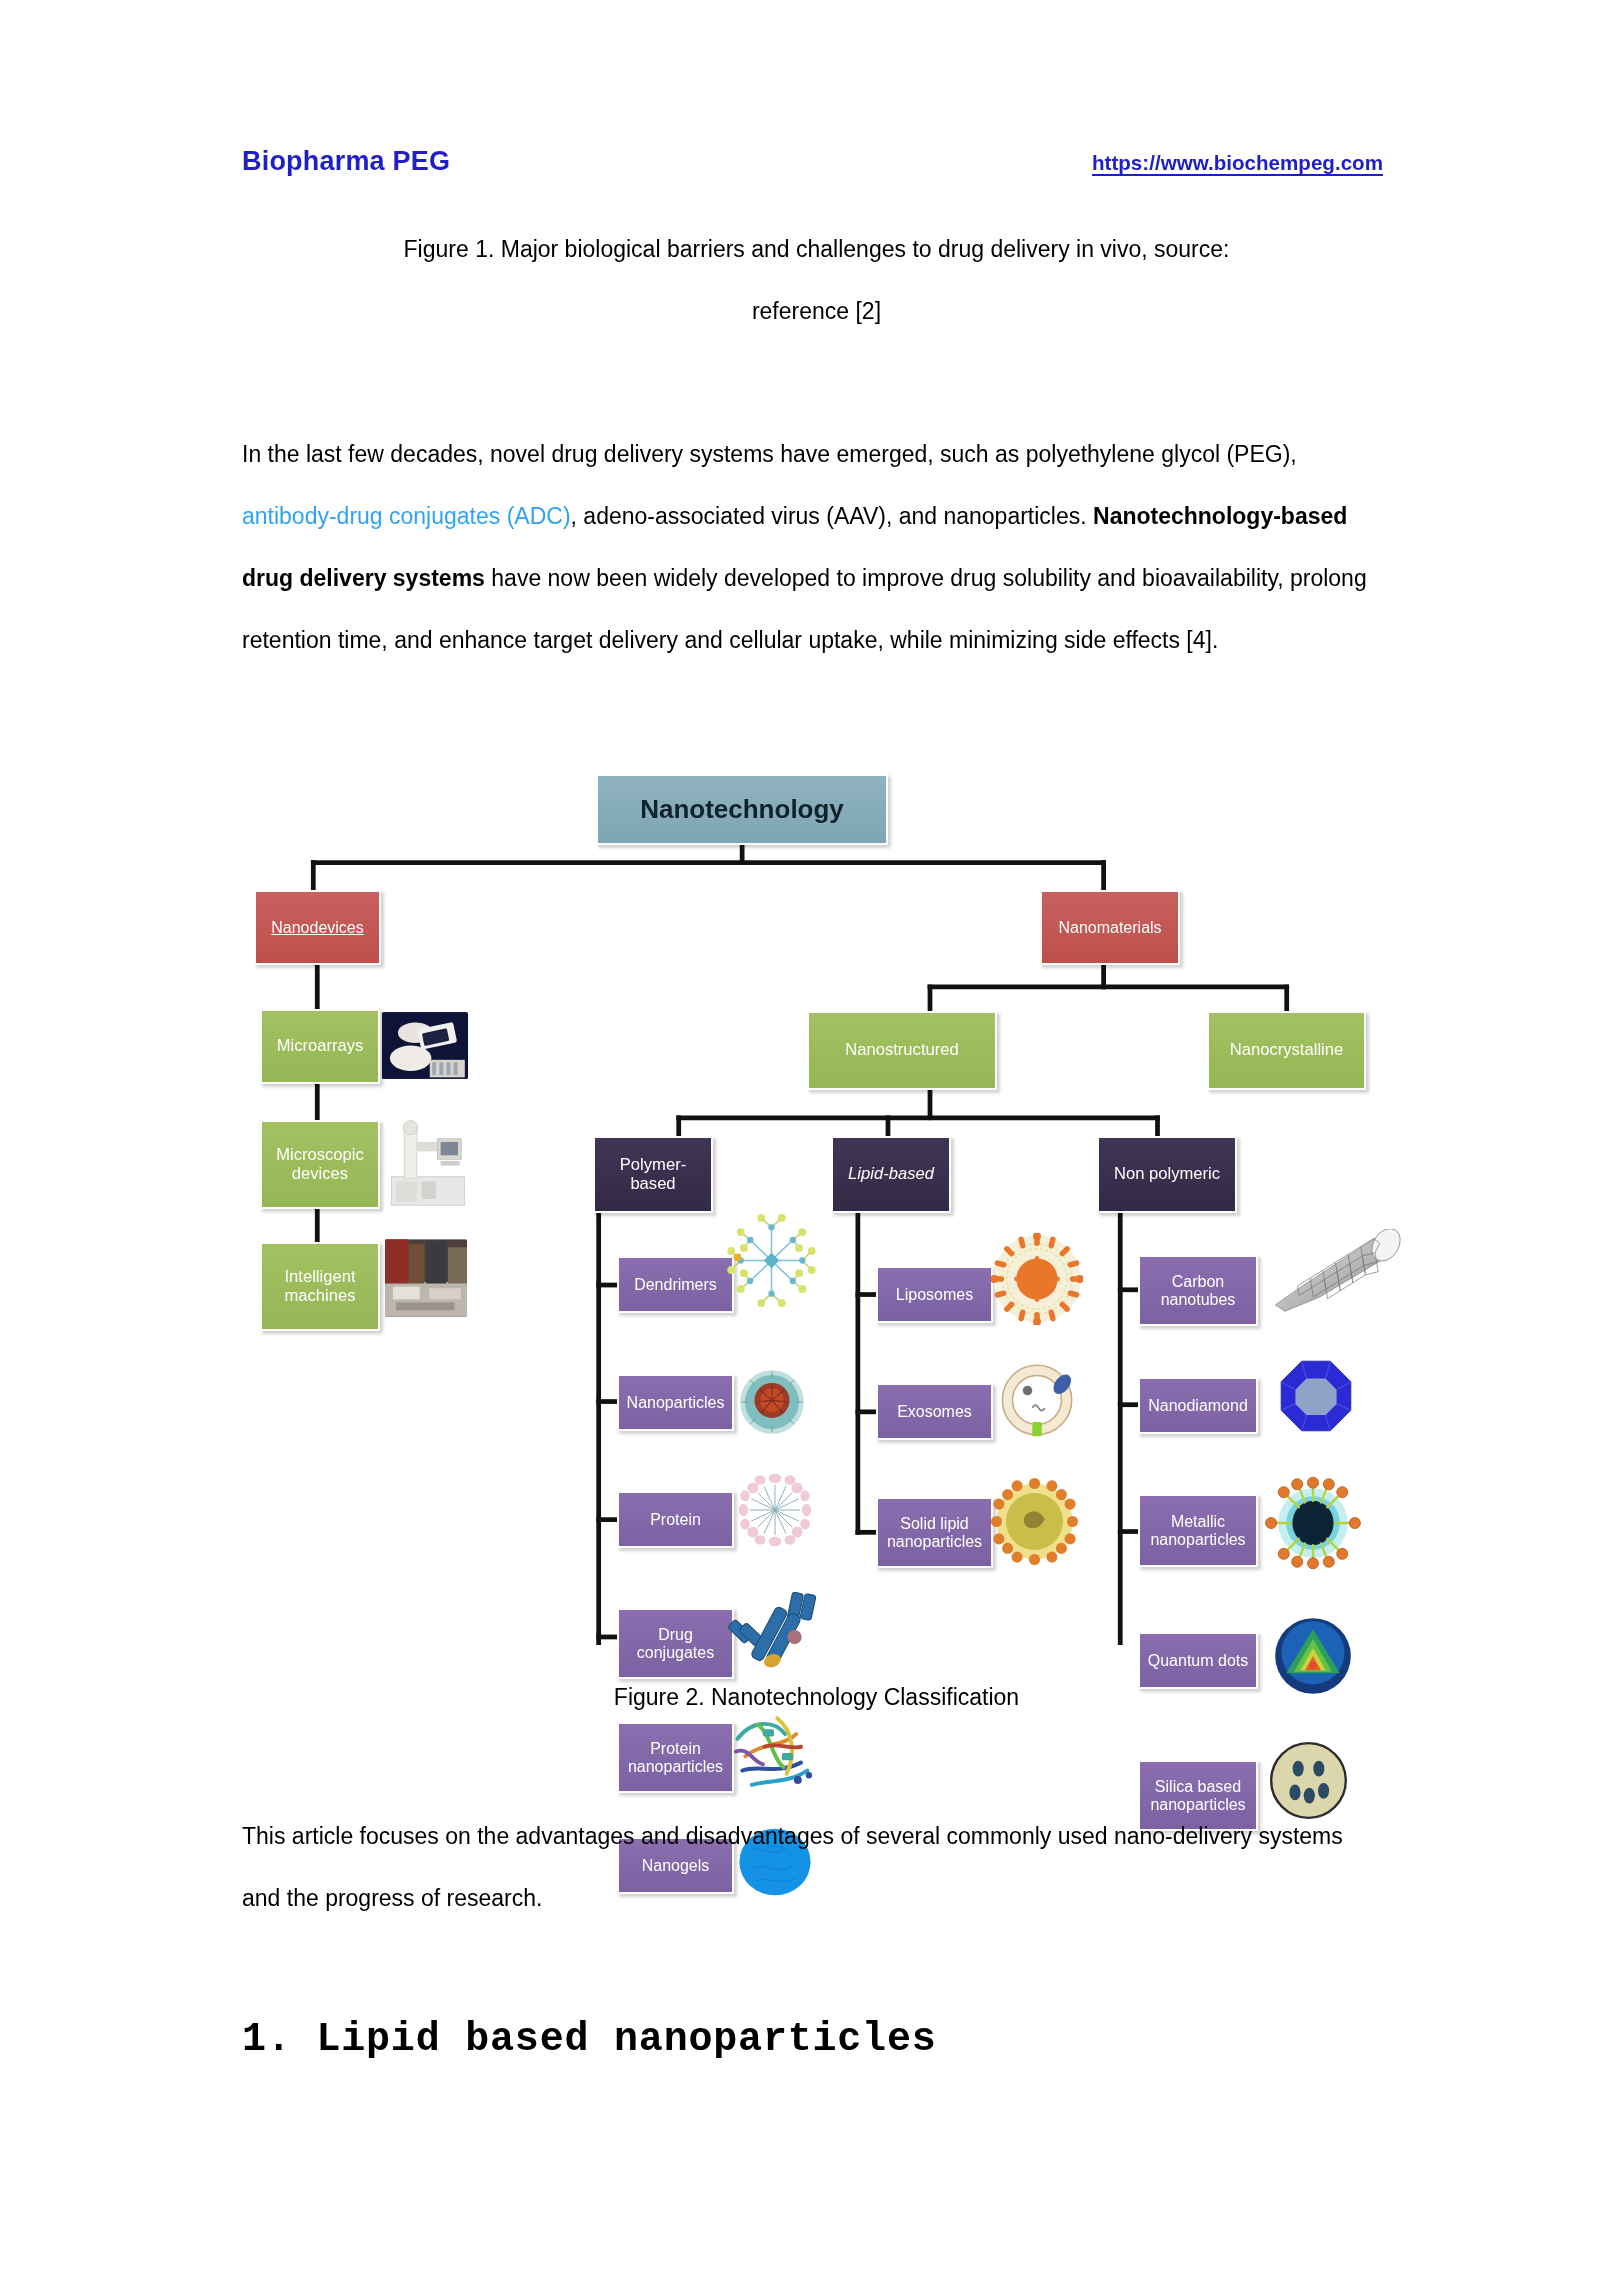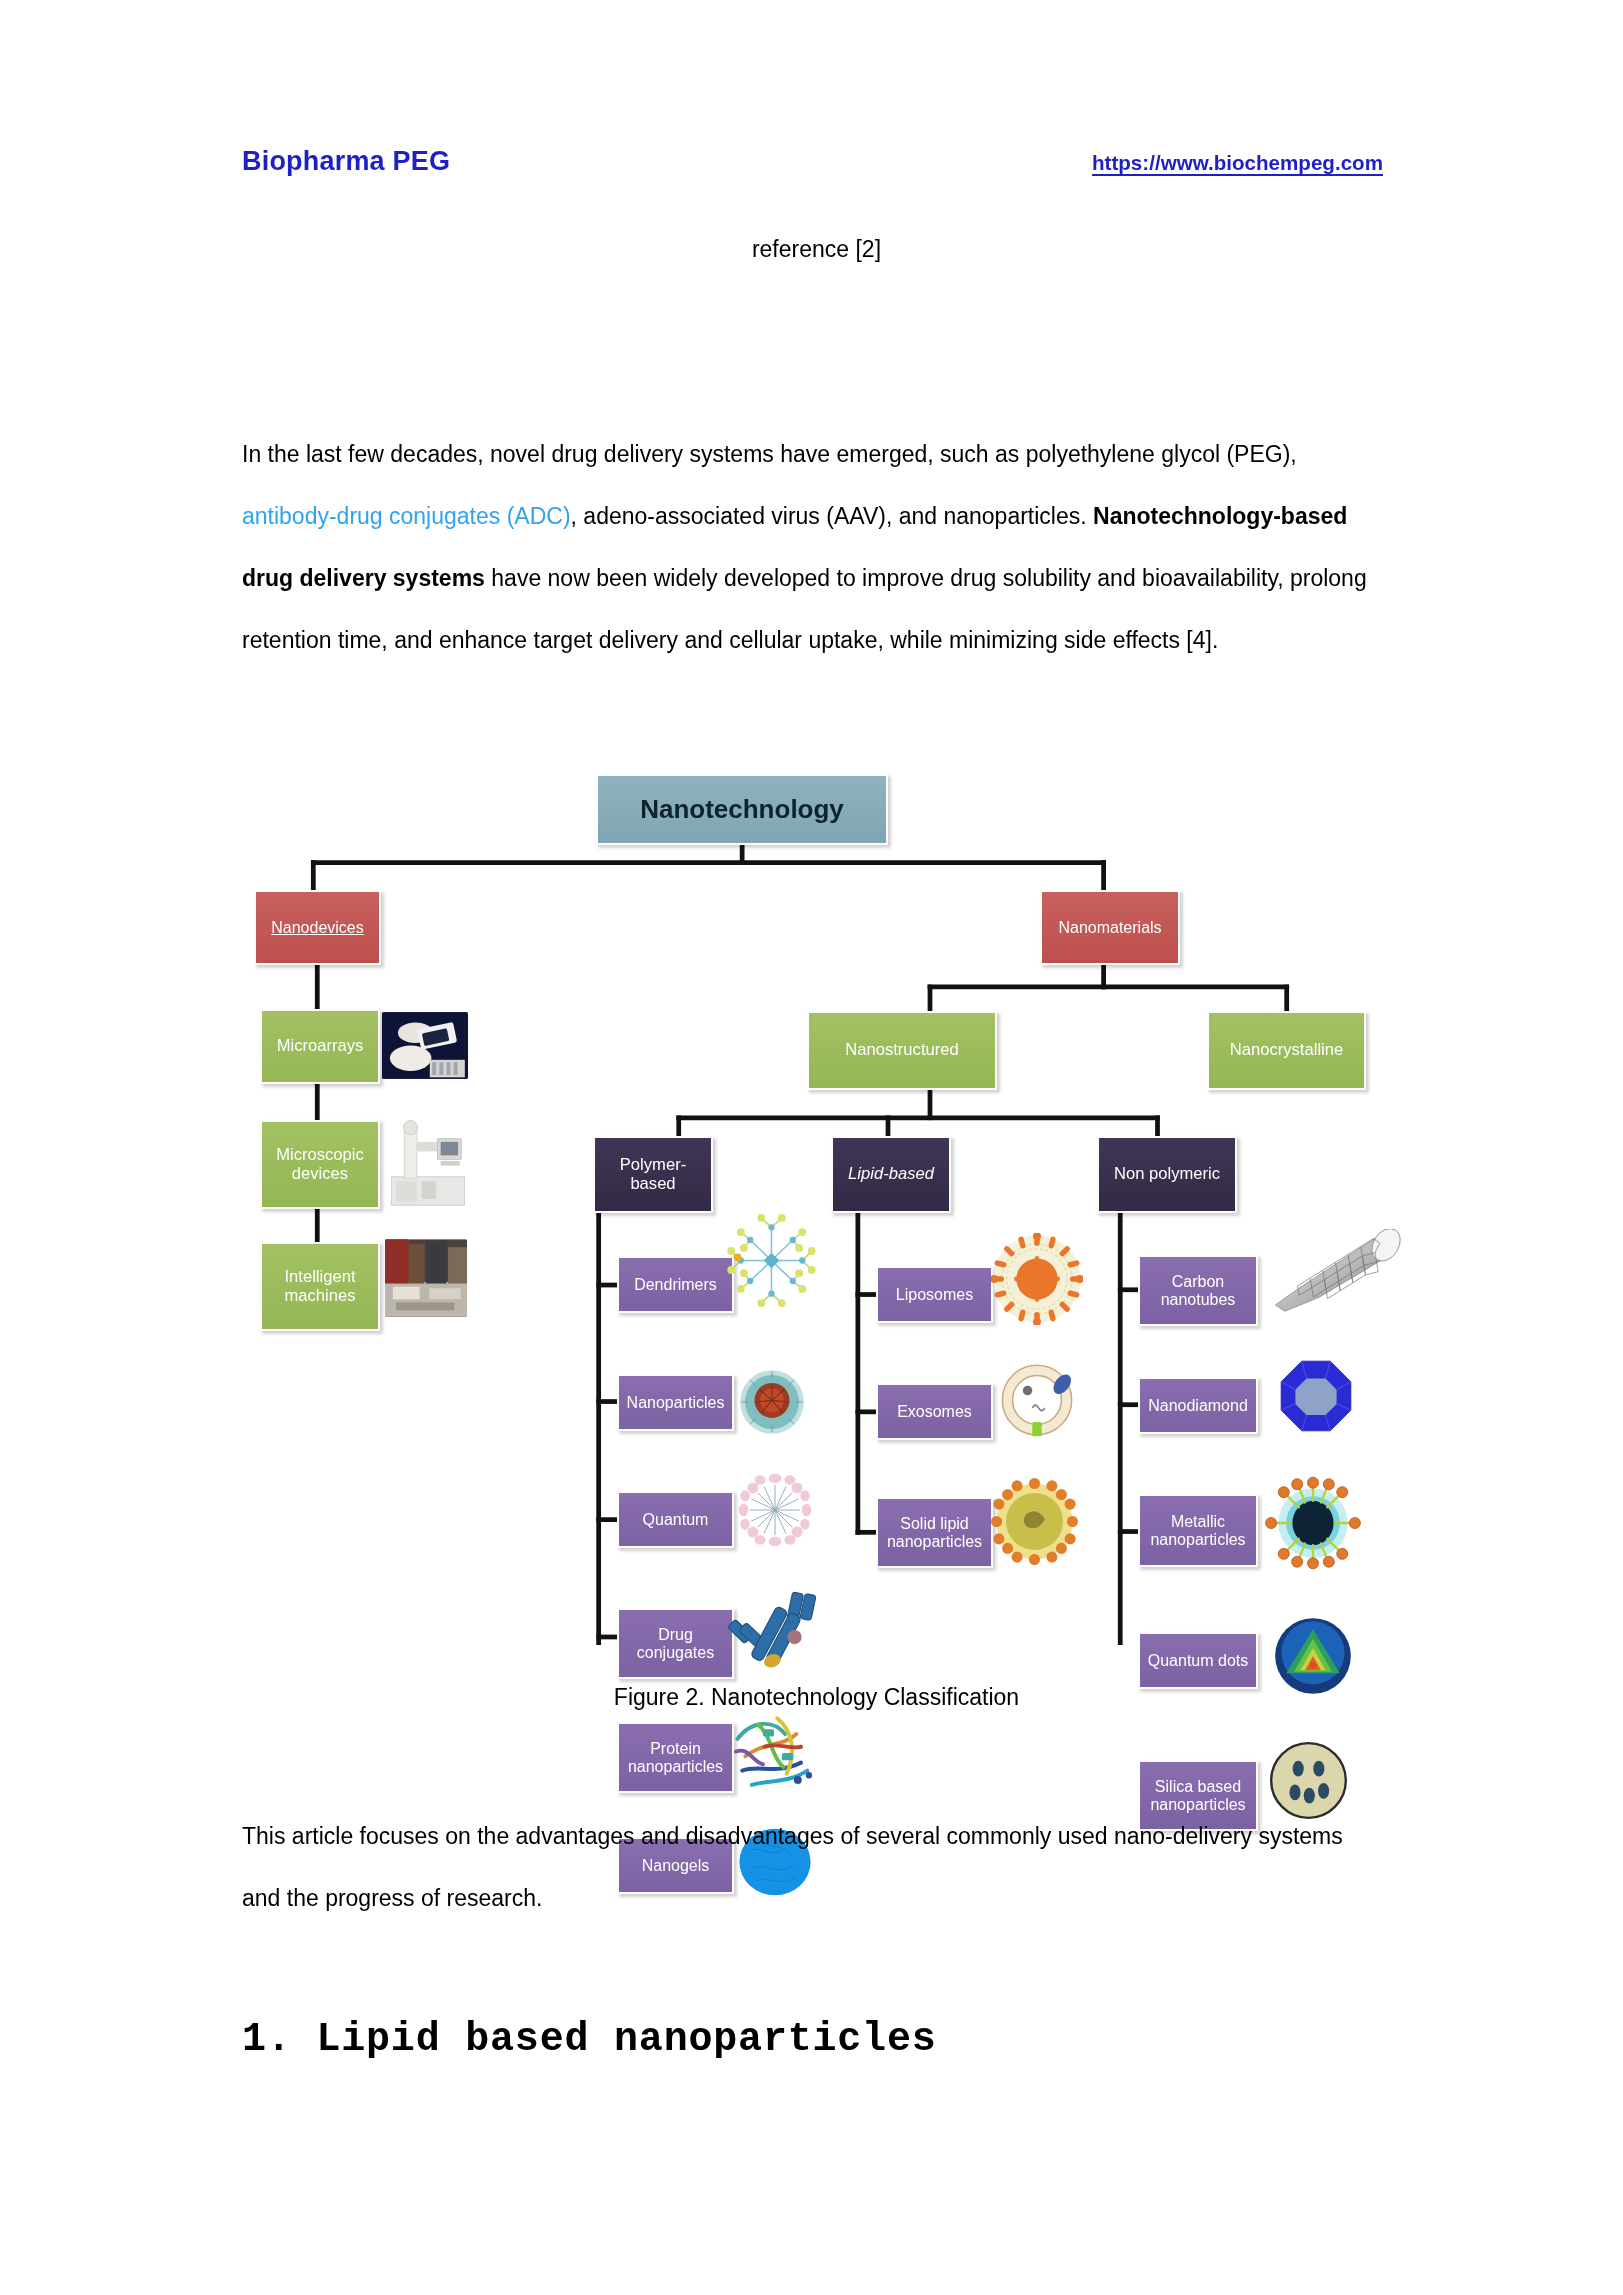--- a/index.html
+++ b/index.html
@@ -154,20 +154,21 @@
 <body>
 
 <div class="page">
 
   <div class="doc-header">
     <span class="brand">Biopharma PEG</span>
     <span class="site-url">https://www.biochempeg.com</span>
   </div>
 
   <div class="fig1-caption">
+    <div>Figure 1. Major biological barriers and challenges to drug delivery in vivo, source:</div>
     <div>reference [2]</div>
   </div>
 
   <p class="body-para" id="para-1"><span>In the last few decades, novel drug delivery systems have emerged, such as polyethylene glycol (PEG), </span><span class="link-adc">antibody-drug conjugates (ADC)</span><span>, adeno-associated virus (AAV), and nanoparticles. </span><span class="strong-term">Nanotechnology-based drug delivery systems</span><span> have now been widely developed to improve drug solubility and bioavailability, prolong retention time, and enhance target delivery and cellular uptake, while minimizing side effects [4].</span></p>
 
   <div class="figure2">
 
     <svg width="1189" height="888" viewBox="0 0 1500 1120" style="position:absolute;left:0;top:0;">
       <g stroke="#111111" stroke-width="6" fill="none" stroke-linecap="square">
 
@@ -365,21 +366,21 @@
         <circle cx="44" cy="42" r="22" fill="#9E3B24"></circle>
         <circle cx="44" cy="42" r="15" fill="#C24A26"></circle>
         <g stroke="#7E2D1B" stroke-width="1.4">
           <path d="M44 42 L28 28 M44 42 L60 28 M44 42 L30 58 M44 42 L58 58
                    M44 42 L44 22 M44 42 L24 44 M44 42 L64 44"></path>
         </g>
       </svg>
     </div>
 
     <div class="nodebox n-purple" style="left:379px;top:734px;width:117px;height:57px;">
-      <span>Quantum</span>
+      <span>Protein</span>
     </div>
     <div class="thumb" style="left:496px;top:712px;width:82px;height:82px;">
       <svg width="82" height="82" viewBox="0 0 104 104">
         <g stroke="#8FA9B8" stroke-width="1.2" fill="none">
           <path d="M52 52 L52 20 M52 52 L52 84 M52 52 L20 52 M52 52 L84 52
                    M52 52 L30 30 M52 52 L74 30 M52 52 L30 74 M52 52 L74 74
                    M52 52 L38 22 M52 52 L66 22 M52 52 L38 82 M52 52 L66 82
                    M52 52 L22 38 M52 52 L22 66 M52 52 L82 38 M52 52 L82 66"></path>
         </g>
         <g fill="#F0CBD6">

